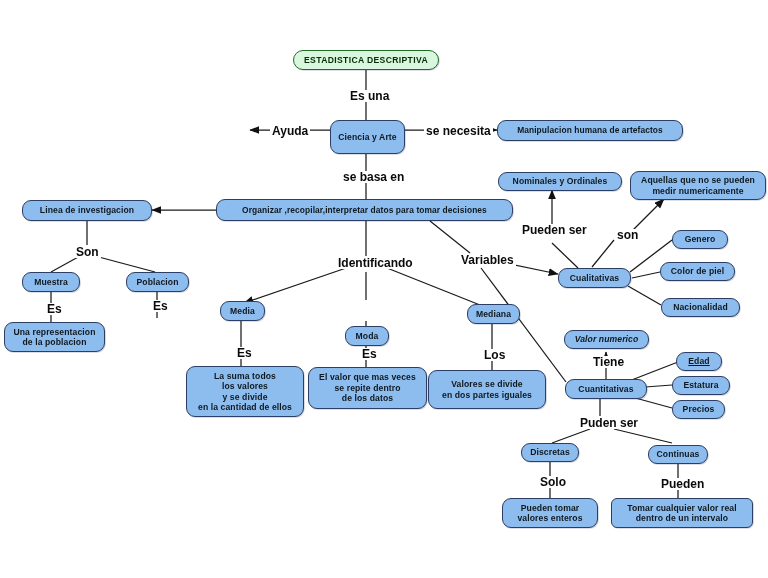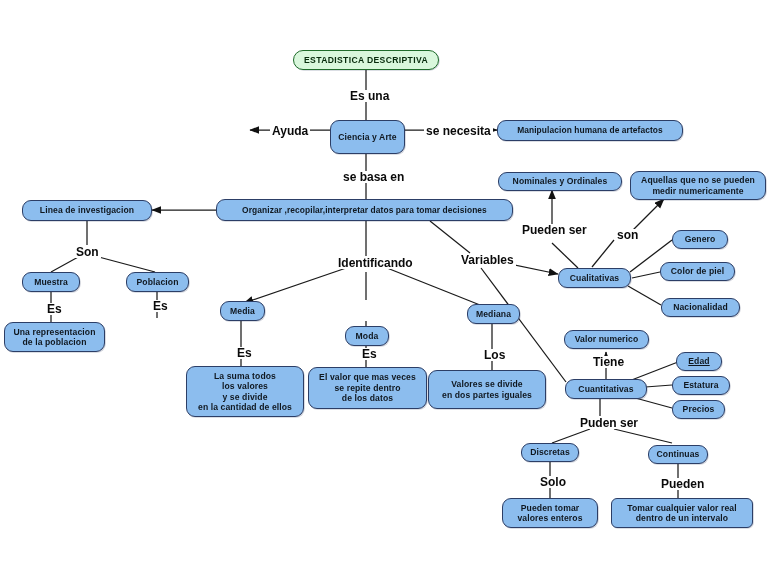--- a/index.html
+++ b/index.html
@@ -168,21 +168,21 @@
 medir numericamente</div>
 
   <div class="node" style="left:558px;top:268px;width:73px;height:20px;">Cualitativas</div>
 
   <div class="node" style="left:672px;top:230px;width:56px;height:19px;">Genero</div>
 
   <div class="node" style="left:660px;top:262px;width:75px;height:19px;">Color de piel</div>
 
   <div class="node" style="left:661px;top:298px;width:79px;height:19px;">Nacionalidad</div>
 
-  <div class="node" style="left:564px;top:330px;width:85px;height:19px;">Valor numerico</div>
+  <div class="node" style="left:564px;top:330px;width:85px;height:19px;font-style:italic;">Valor numerico</div>
 
   <div class="node" style="left:565px;top:379px;width:82px;height:20px;">Cuantitativas</div>
 
   <div class="node" style="left:676px;top:352px;width:46px;height:19px;text-decoration:underline;">Edad</div>
 
   <div class="node" style="left:672px;top:376px;width:58px;height:19px;">Estatura</div>
 
   <div class="node" style="left:672px;top:400px;width:53px;height:19px;">Precios</div>
 
   <div class="node" style="left:521px;top:443px;width:58px;height:19px;">Discretas</div>

